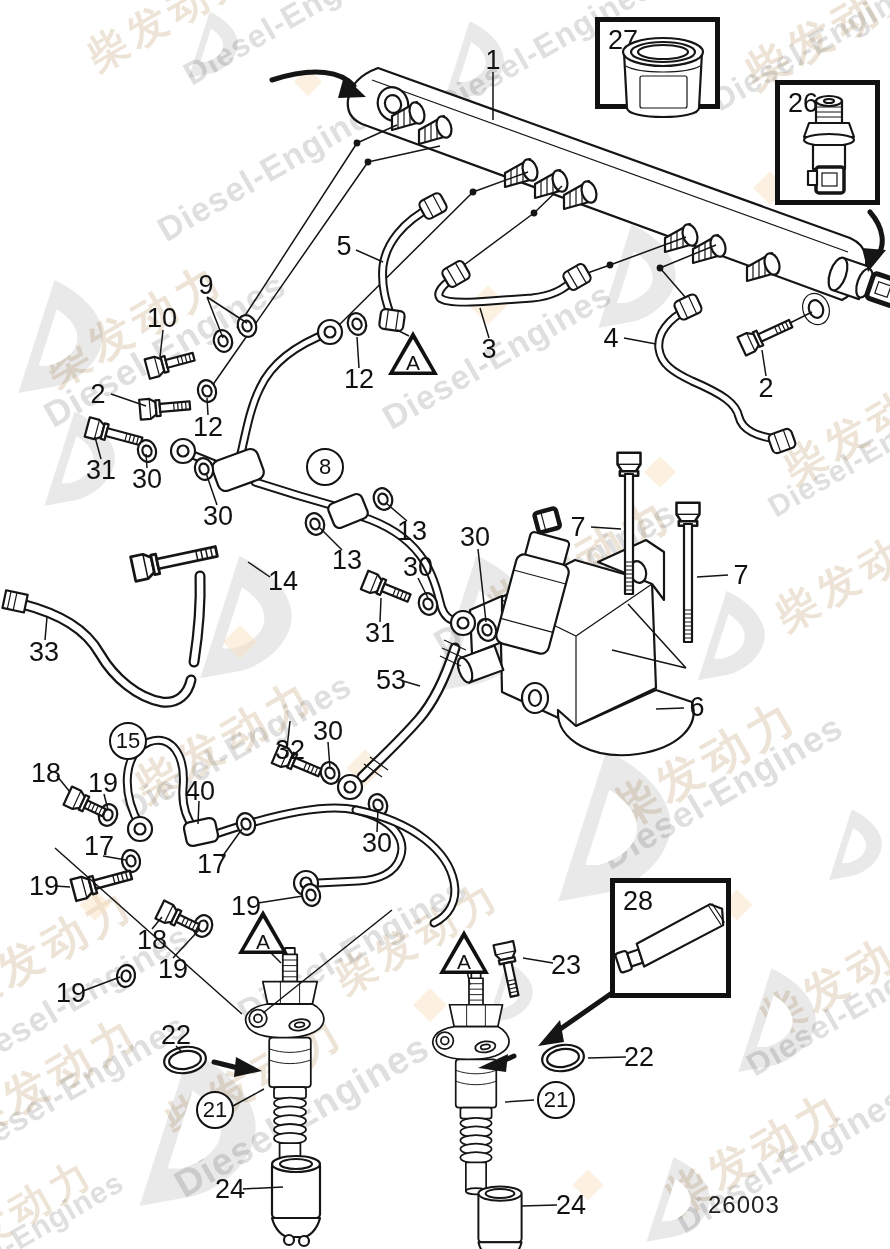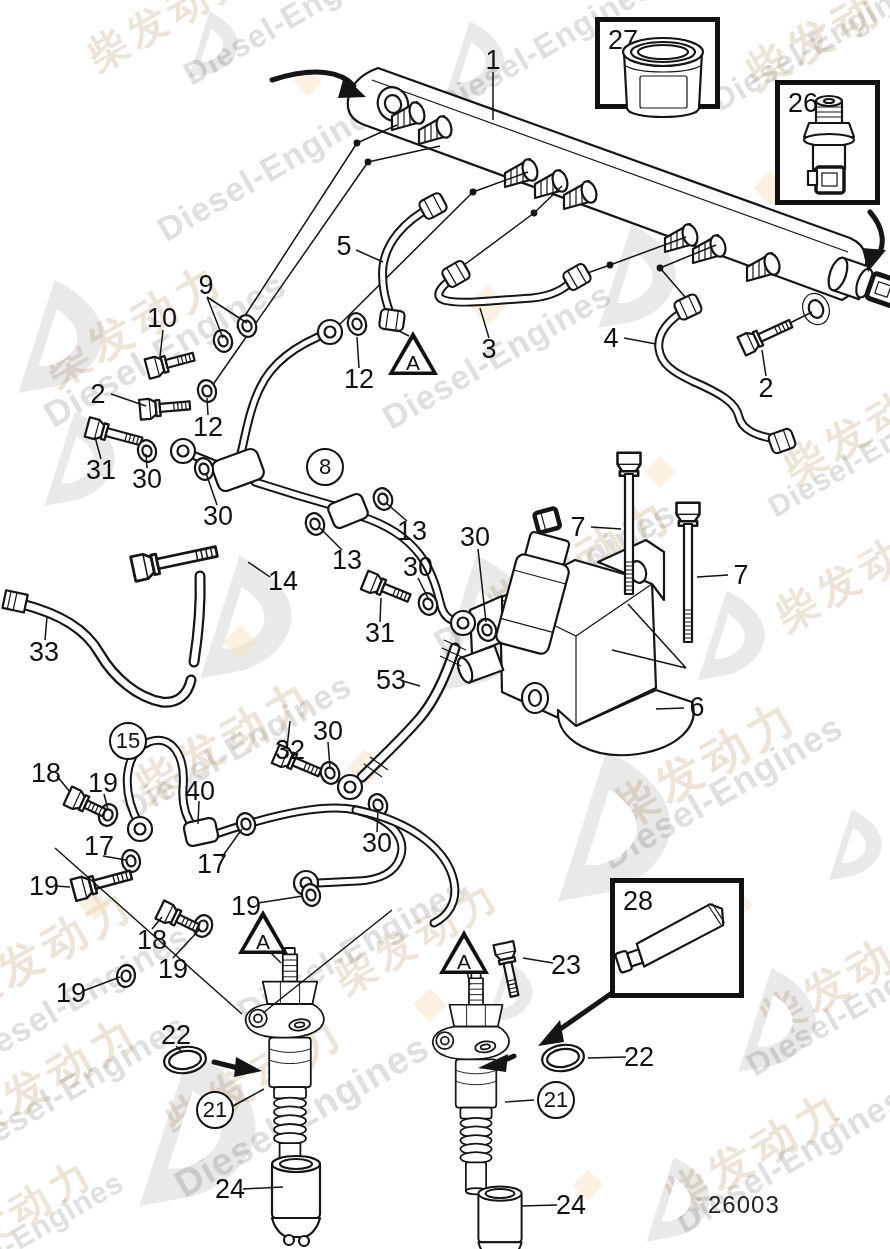--- a/index.html
+++ b/index.html
@@ -496,21 +496,21 @@
       <path class="thn" d="M36,22 L62,22 M36,27 L62,27 M36,32 L62,32"></path>
       <path class="wfill" d="M29,38 L69,38 L74,52 L24,52 Z"></path>
       <ellipse cx="49" cy="55" rx="25" ry="6" class="wfill"></ellipse>
       <rect x="33" y="60" width="32" height="24" class="wfill"></rect>
       <rect x="36" y="82" width="28" height="26" rx="3" style="fill:#fff;stroke:#151515;stroke-width:3.5"></rect>
       <rect x="42" y="88" width="15" height="13" class="thn" style="fill:none"></rect>
       <rect x="28" y="86" width="9" height="14" class="wfill"></rect>
     </svg>
   </div>
 
-  <div class="inset" style="left:610px;top:878px;width:134px;height:120px">
+  <div class="inset" style="left:610px;top:878px;width:121px;height:120px">
     <span class="inset-label">28</span>
     <svg width="125" height="110" viewBox="0 0 125 110" style="position:absolute;left:0;top:0">
       <g transform="translate(60,62) rotate(-18)">
         <rect x="-60" y="-10" width="12" height="20" rx="3" class="wfill"></rect>
         <rect x="-48" y="-7" width="12" height="14" class="wfill"></rect>
         <path class="wfill" d="M-36,-13 L46,-28 L56,-20 L52,-4 L-36,11 Z"></path>
         <path class="thn" d="M44,-27 L50,-5 M48,-28 L54,-6"></path>
       </g>
     </svg>
   </div>

